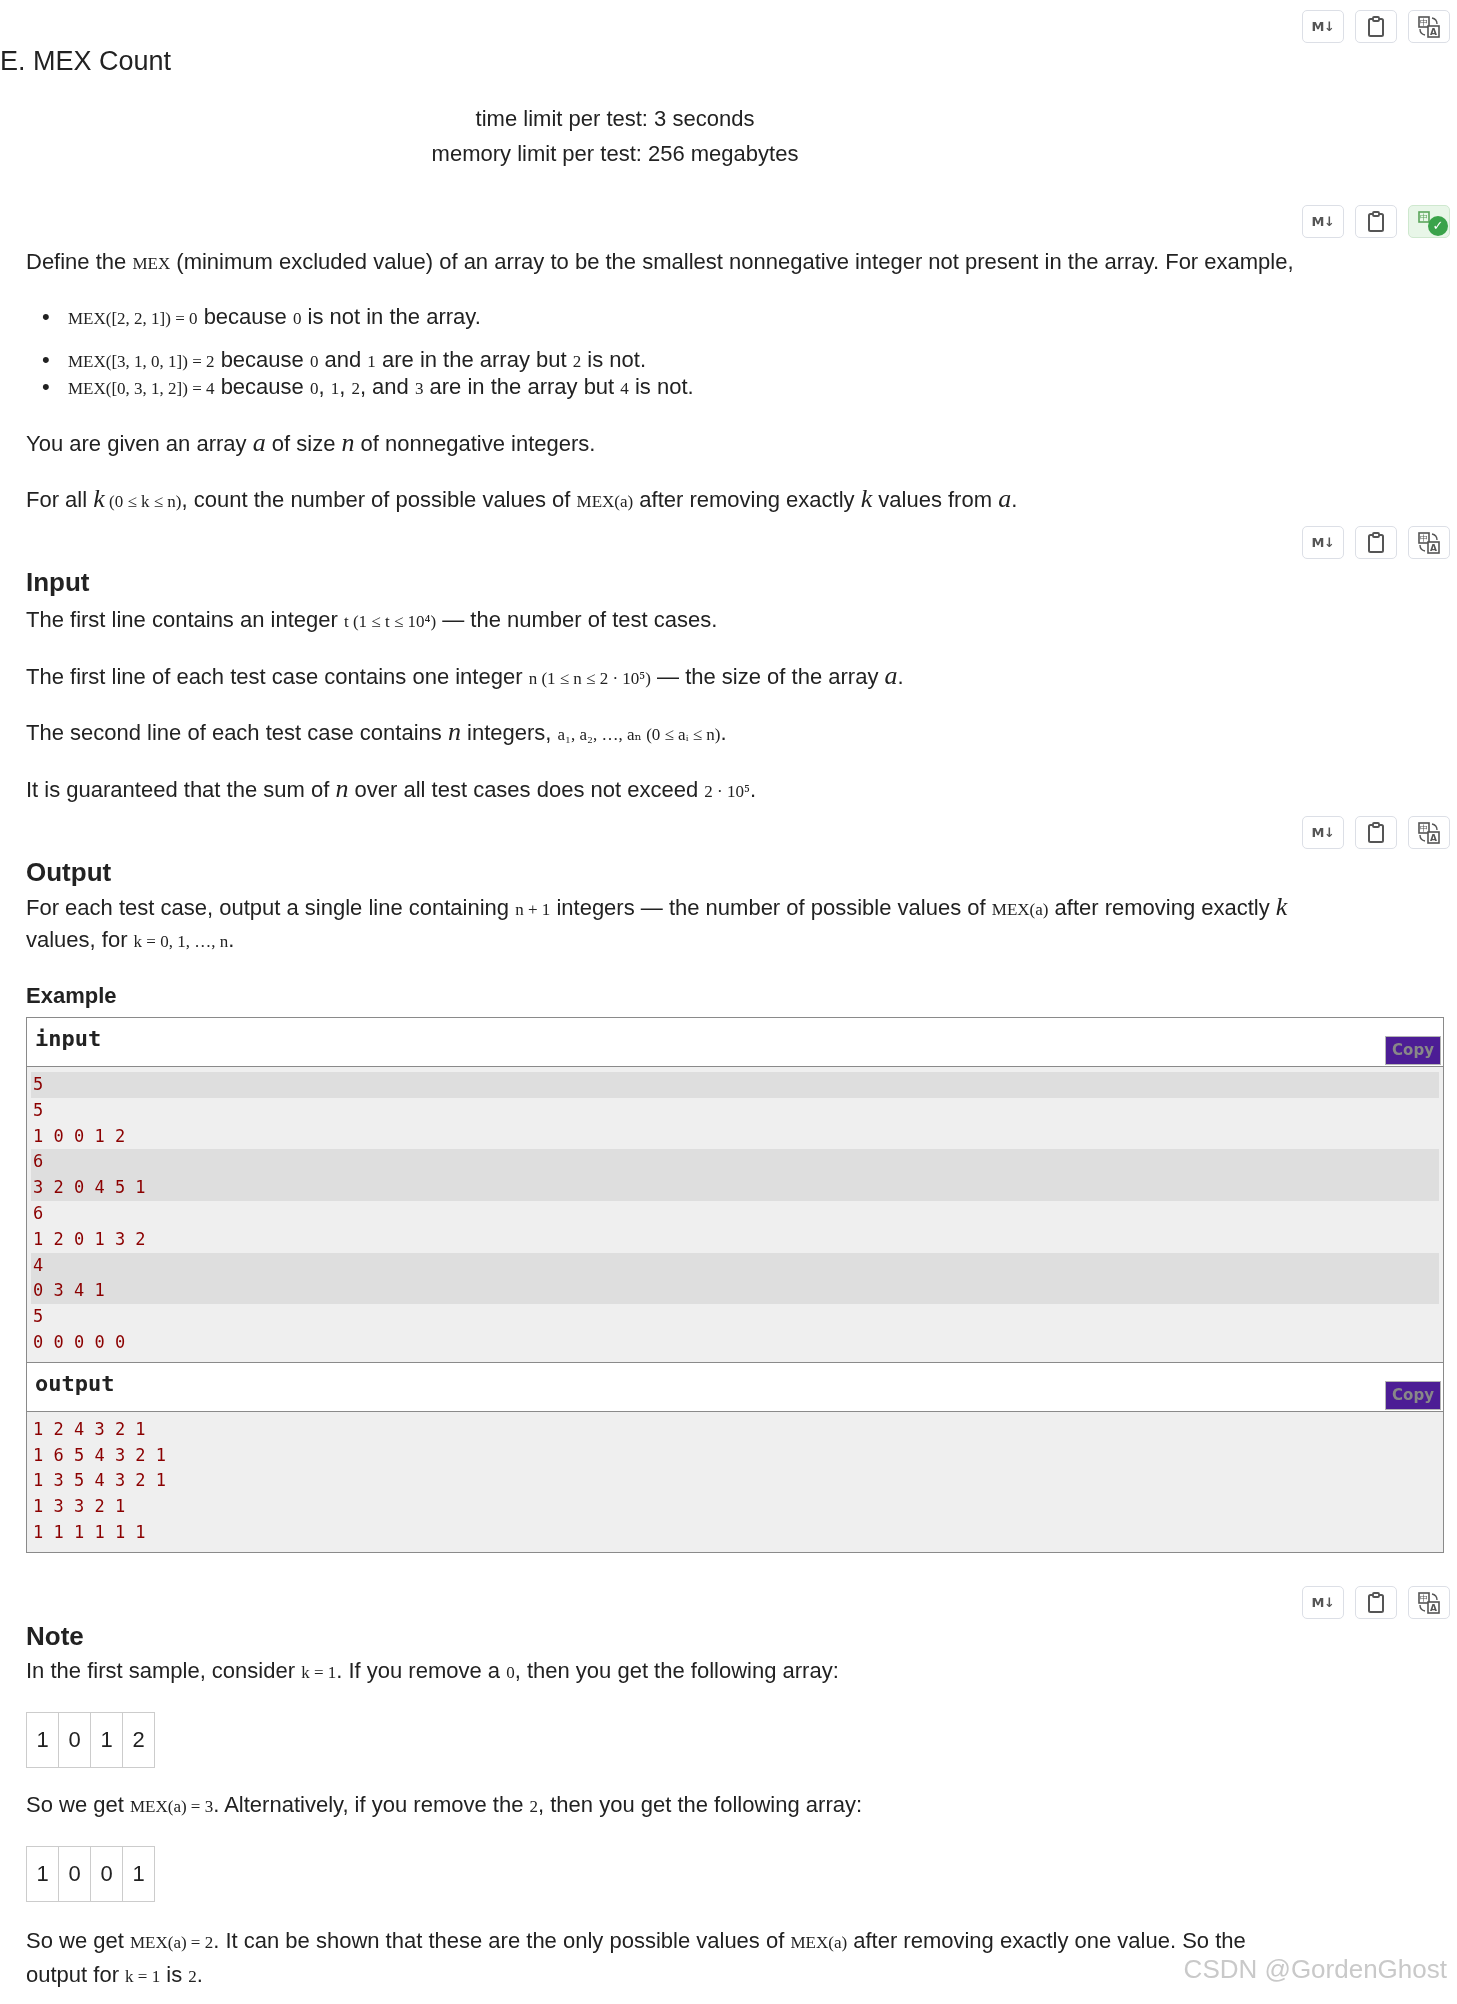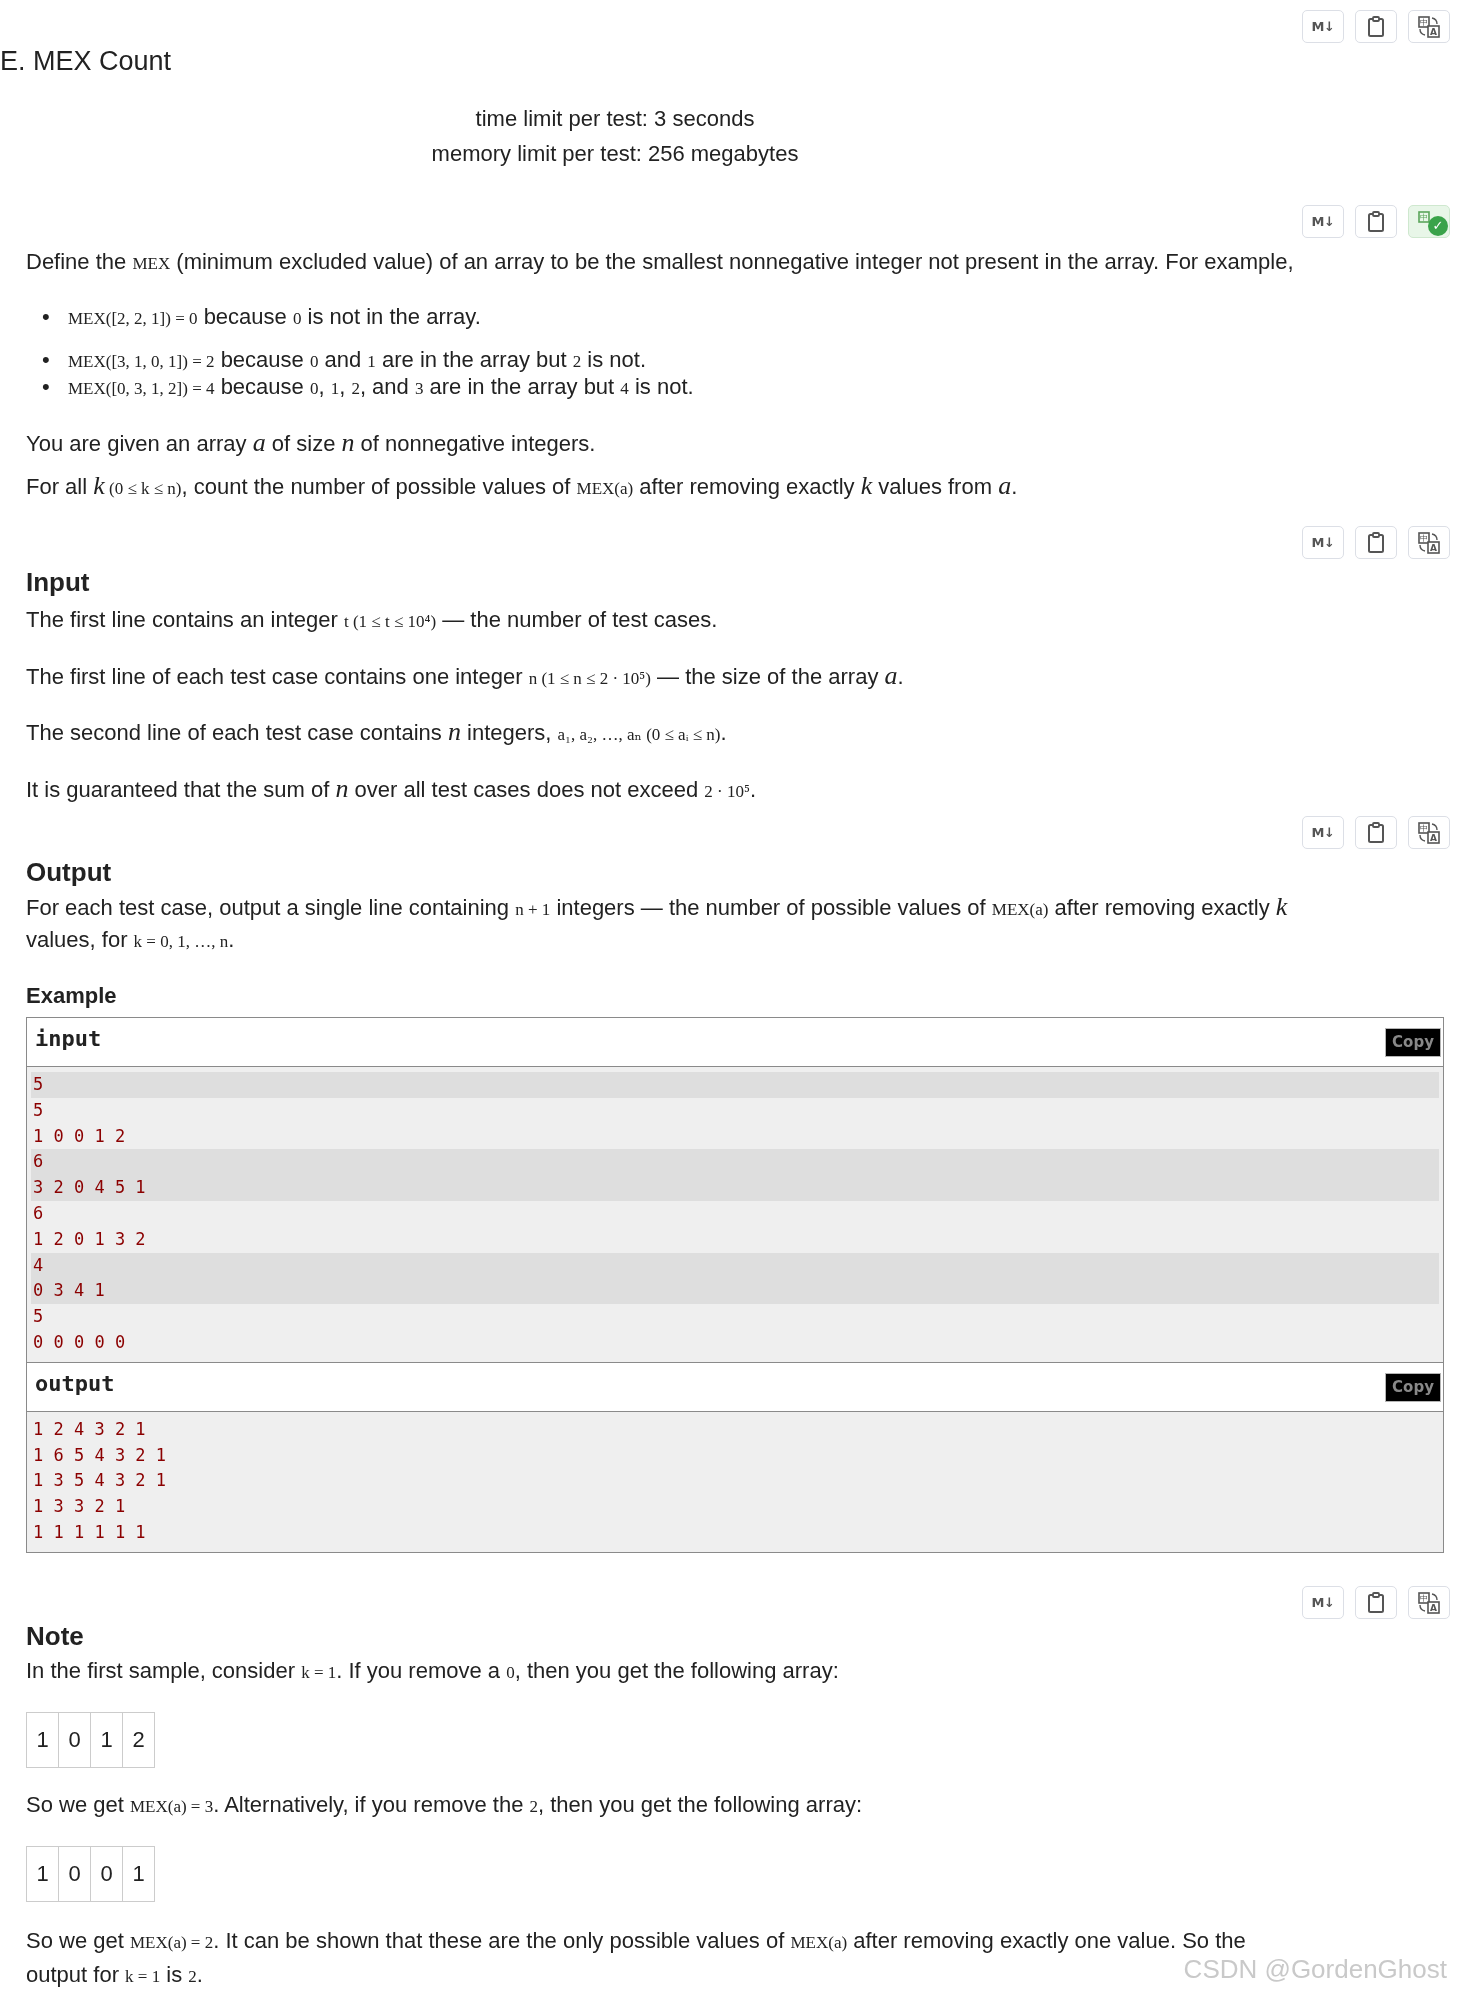--- a/index.html
+++ b/index.html
@@ -27,21 +27,21 @@
   .para { left: 26px; font-size: 22px; color: #222; white-space: nowrap; line-height: 32px; }
   .math { font-family: "Liberation Serif", "DejaVu Serif", serif; font-size: 17px; }
   .mi { font-family: "Liberation Serif", "DejaVu Serif", serif; font-style: italic; font-size: 26px; }
   .heading { left: 26px; font-size: 26px; font-weight: bold; color: #222; }
   .bullet { left: 42px; font-size: 22px; white-space: nowrap; line-height: 32px; }
   .bullet::before { content: "\2022"; position: absolute; left: -0px; }
   .bullet .inner { margin-left: 26px; }
   .sample-box { position: absolute; left: 26px; width: 1418px; border: 1px solid #8a8a8a; box-sizing: border-box; background: #efefef; }
   .sample-head { height: 48px; background: #ffffff; border-bottom: 1px solid #8a8a8a; position: relative; }
   .sample-head .label { position: absolute; left: 8px; top: 8px; font-family: "DejaVu Sans Mono", "Liberation Mono", monospace; font-weight: bold; font-size: 22px; color: #222; }
-  .copy-btn { position: absolute; right: 2px; top: 10px; width: 56px; height: 29px; box-sizing: border-box; border: 1px solid #b5b5b5; background: #000000; color: #888; font-family: "DejaVu Sans", sans-serif; font-weight: bold; font-size: 15px; text-align: center; line-height: 27px; cursor: pointer; }
+  .copy-btn { position: absolute; right: 2px; top: 18px; width: 56px; height: 29px; box-sizing: border-box; border: 1px solid #b5b5b5; background: #4c1d95; color: #888; font-family: "DejaVu Sans", sans-serif; font-weight: bold; font-size: 15px; text-align: center; line-height: 27px; cursor: pointer; }
   .sample-body { padding: 5px 4px 6px 4px; }
   .sline { height: 25.8px; line-height: 25.8px; font-family: "DejaVu Sans Mono", "Liberation Mono", monospace; font-size: 17px; color: #8b0000; padding-left: 2px; }
   .sline.dark { background: #dedede; }
   .arr { position: absolute; left: 26px; display: flex; border: 1px solid #cccccc; }
   .arr .cell { width: 31px; height: 54px; border-right: 1px solid #cccccc; display: flex; align-items: center; justify-content: center; font-size: 22px; color: #222; }
   .arr .cell:last-child { border-right: none; }
   .watermark { right: 10px; top: 1954px; font-size: 26px; color: #c9c9c9; font-family: "Liberation Sans", sans-serif; }
   svg { display: block; }
 </style>
 </head>
@@ -102,21 +102,21 @@
 <div class="abs bullet" style="top:336px;margin-top:8px;">
   <span class="inner"><span class="math">MEX([3, 1, 0, 1]) = 2</span><span> because </span><span class="math">0</span><span> and </span><span class="math">1</span><span> are in the array but </span><span class="math">2</span><span> is not.</span></span>
 </div>
 <div class="abs bullet" style="top:371px;text-align:right;">
   <span class="inner"><span class="math">MEX([0, 3, 1, 2]) = 4</span><span> because </span><span class="math">0</span><span>, </span><span class="math">1</span><span>, </span><span class="math">2</span><span>, and </span><span class="math">3</span><span> are in the array but </span><span class="math">4</span><span> is not.</span></span>
 </div>
 
 <div class="abs para" style="top:427px;">
   <span>You are given an array </span><span class="mi">a</span><span> of size </span><span class="mi">n</span><span> of nonnegative integers.</span>
 </div>
-<div class="abs para" style="top:470px;text-align:center;">
+<div class="abs para" style="top:483px;text-align:center;">
   <span>For all </span><span class="mi">k</span><span class="math"> (0 ≤ k ≤ n)</span><span>, count the number of possible values of </span><span class="math">MEX(a)</span><span> after removing exactly </span><span class="mi">k</span><span> values from </span><span class="mi">a</span><span>.</span>
 </div>
 
 <div class="toolbar" style="top:526px;">
   <div class="tbtn">
       <span class="md">M↓</span>
     </div>
   <div class="tbtn">
       <svg width="18" height="22" viewBox="0 0 18 22">
         <rect x="2" y="3" width="14" height="17" rx="1.5" fill="none" stroke="#555" stroke-width="2"></rect>

